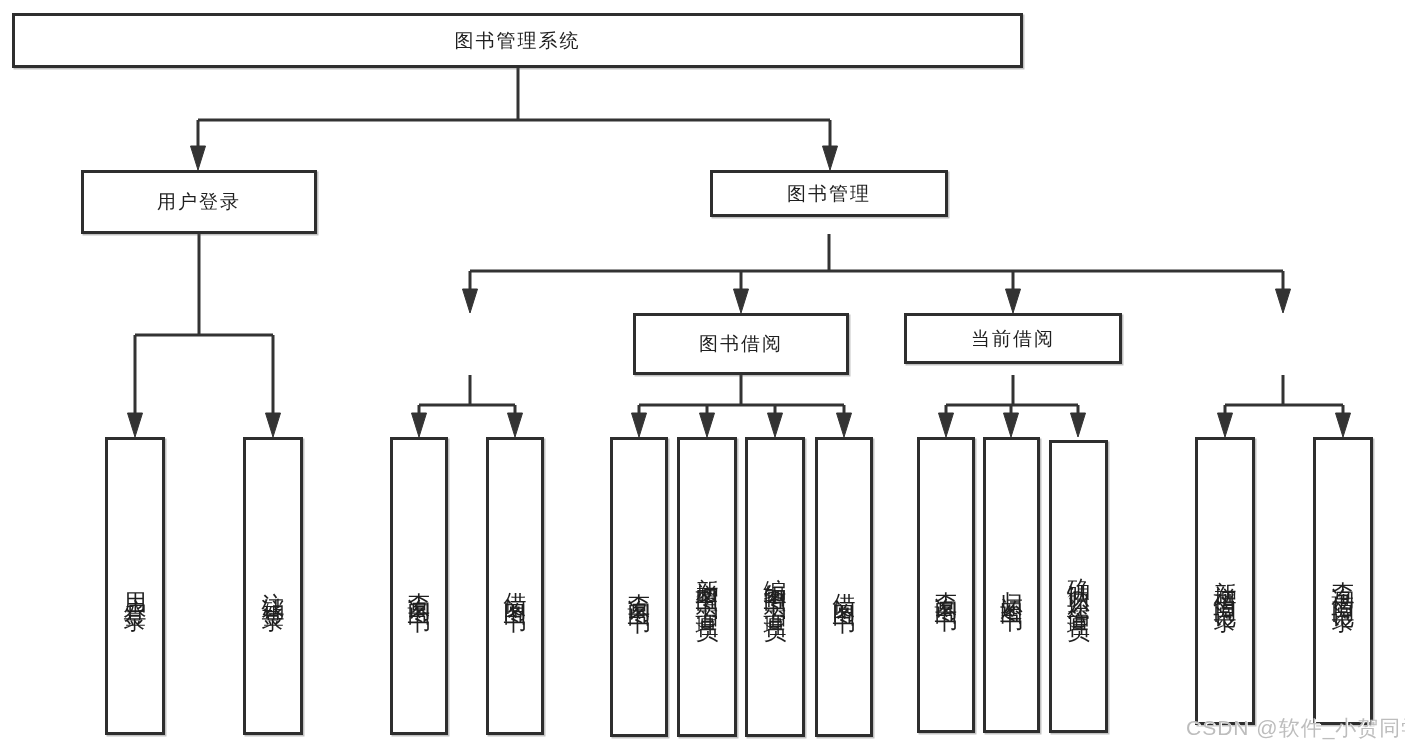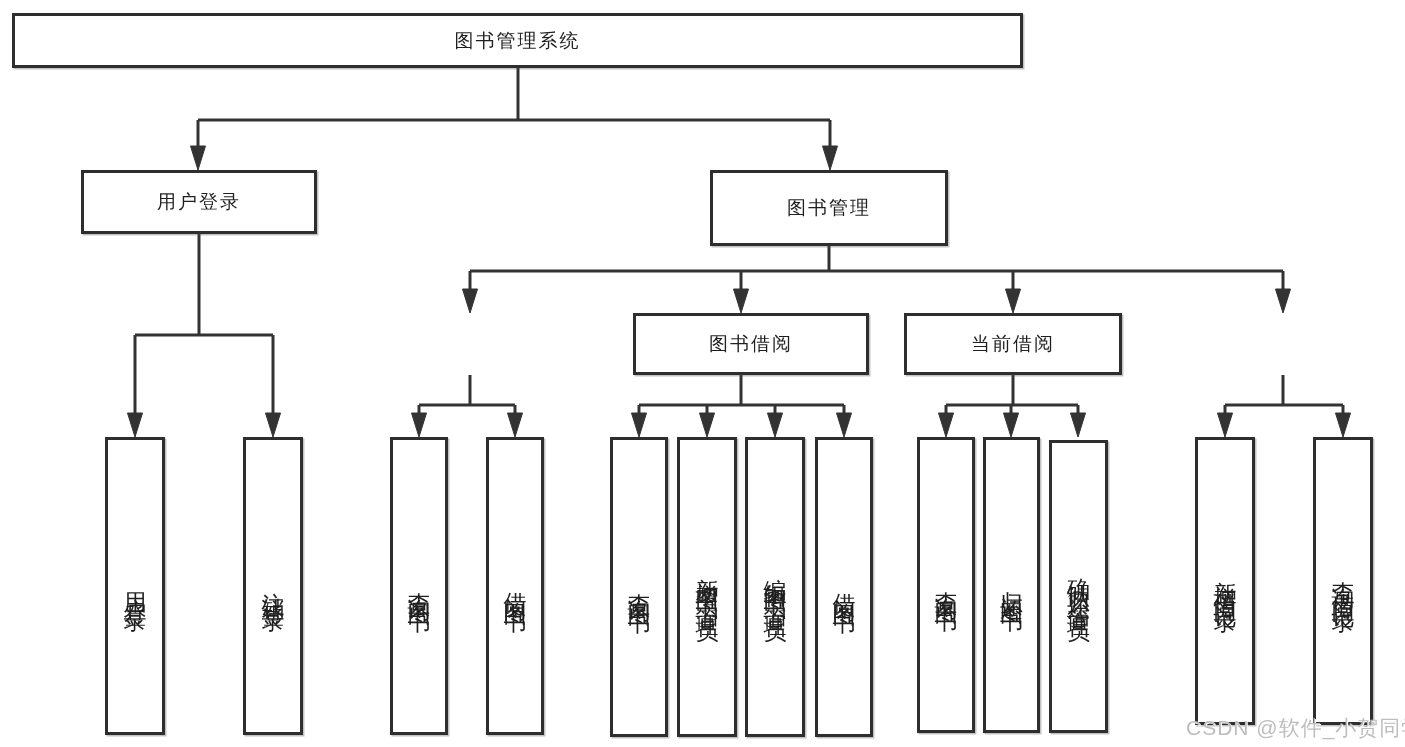--- a/index.html
+++ b/index.html
@@ -84,24 +84,24 @@
 
     <path d="M1225 405 V416"></path>
     <polygon points="1217.5,413 1232.5,413 1225,437"></polygon>
     <path d="M1343 405 V416"></path>
     <polygon points="1335.5,413 1350.5,413 1343,437"></polygon>
   </svg>
 
   <div class="box h root" style="left:12px;top:13px;width:1011px;height:55px">图书管理系统</div>
 
   <div class="box h" style="left:81px;top:170px;width:236px;height:64px">用户登录</div>
-  <div class="box h" style="left:710px;top:170px;width:238px;height:76px">图书管理</div>
+  <div class="box h" style="left:710px;top:170px;width:238px;height:47px">图书管理</div>
 
-  <div class="box h" style="left:633px;top:313px;width:236px;height:62px">图书借阅</div>
-  <div class="box h" style="left:904px;top:313px;width:218px;height:62px">当前借阅</div>
+  <div class="box h" style="left:633px;top:313px;width:216px;height:62px">图书借阅</div>
+  <div class="box h" style="left:904px;top:313px;width:218px;height:51px">当前借阅</div>
 
   <div class="box v" style="left:105px;top:437px;width:60px;height:298px">用户登录</div>
   <div class="box v" style="left:243px;top:437px;width:60px;height:298px">注销登录</div>
 
   <div class="box v" style="left:390px;top:437px;width:58px;height:298px">查询图书</div>
   <div class="box v" style="left:486px;top:437px;width:58px;height:298px">借阅图书</div>
 
   <div class="box v" style="left:610px;top:437px;width:58px;height:300px">查询图书</div>
   <div class="box v" style="left:677px;top:437px;width:60px;height:300px">新增图书（管理员）</div>
   <div class="box v" style="left:745px;top:437px;width:60px;height:300px">编辑图书（管理员）</div>

